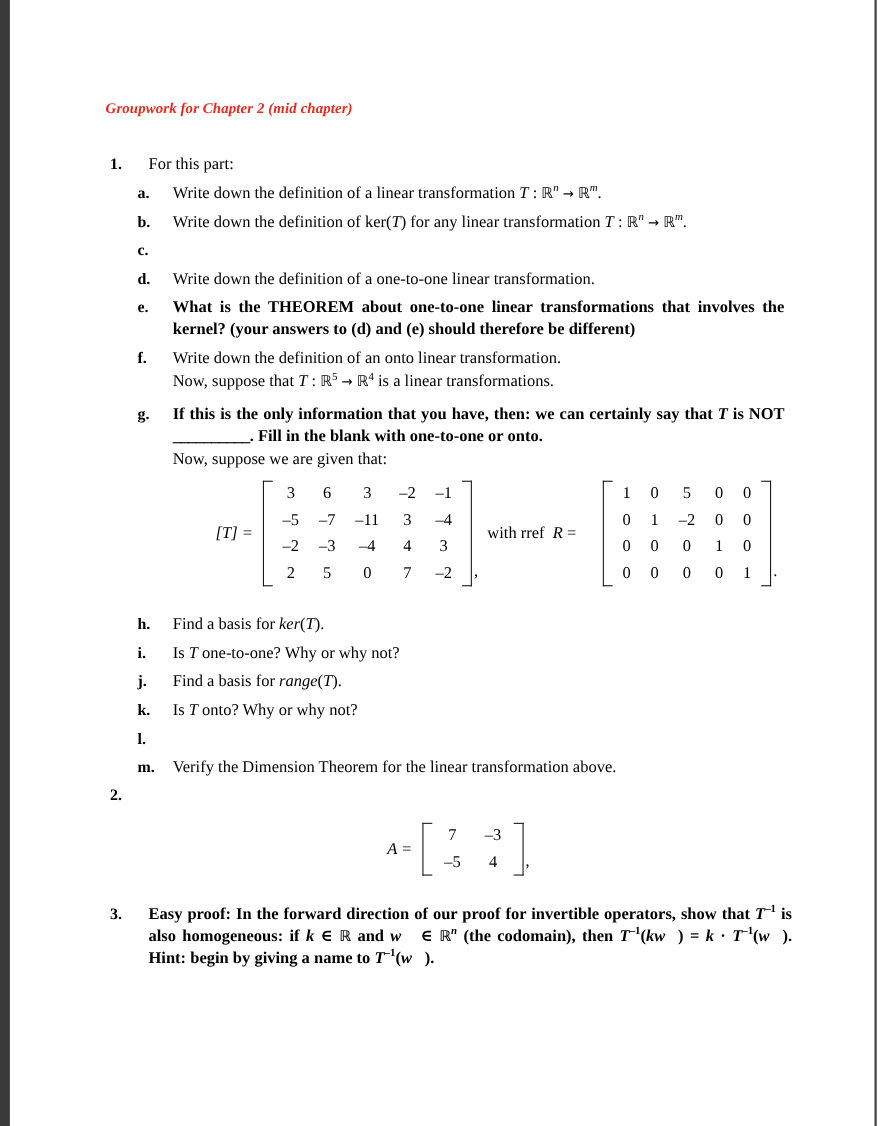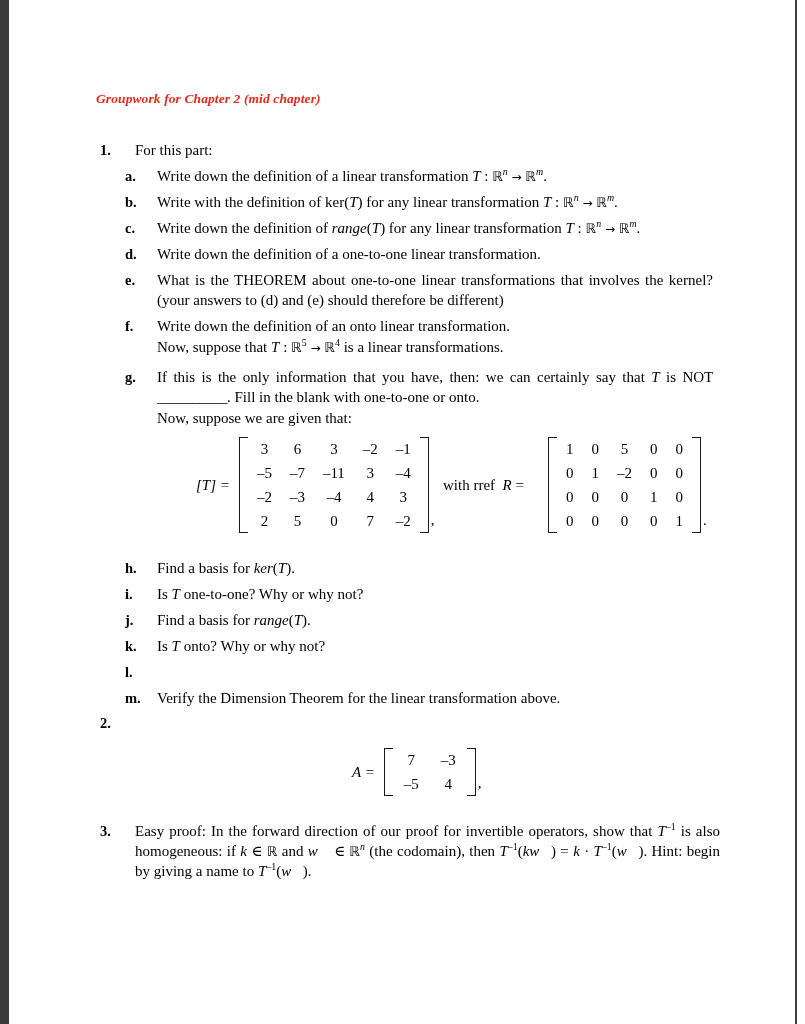--- a/index.html
+++ b/index.html
@@ -62,21 +62,21 @@
     line-height: 1.33;
   }
 
   
   .num-row .marker { width: 35px; }
   .num-row .row-text { font-size: 15px; }
 
   
   .let-row .marker { width: 32px; }
 
-  .justify { text-align: justify; }
+  .justify { text-align: justify; font-weight: bold; }
 
   i.var { font-style: italic; }
   .bb { font-family: "DejaVu Sans", sans-serif; font-size: 13.5px; }
   sup {
     font-size: 0.66em;
     vertical-align: super;
     line-height: 0;
   }
   .arrow { font-family: "DejaVu Sans", sans-serif; font-size: 12px; }
   .blank-line { letter-spacing: -0.5px; }
@@ -143,26 +143,25 @@
       <span class="row-text">For this part:</span>
     </div>
 
     <div class="row let-row" style="left:125px; top:167px; width:620px;">
       <span class="marker">a.</span>
       <span class="row-text"><span>Write down the definition of a linear transformation </span><i class="var">T</i> : <span class="bb">ℝ</span><sup><i>n</i></sup> <span class="arrow">→</span> <span class="bb">ℝ</span><sup><i>m</i></sup>.</span>
     </div>
 
     <div class="row let-row" style="left:125px; top:193px; width:620px;">
       <span class="marker">b.</span>
-      <span class="row-text"><span>Write with the definition of ker(</span><i class="var">T</i><span>) for any linear transformation </span><i class="var">T</i> : <span class="bb">ℝ</span><sup><i>n</i></sup> <span class="arrow">→</span> <span class="bb">ℝ</span><sup><i>m</i></sup>.</span>
+      <span class="row-text"><span>Write down the definition of ker(</span><i class="var">T</i><span>) for any linear transformation </span><i class="var">T</i> : <span class="bb">ℝ</span><sup><i>n</i></sup> <span class="arrow">→</span> <span class="bb">ℝ</span><sup><i>m</i></sup>.</span>
     </div>
 
     <div class="row let-row" style="left:125px; top:219px; width:630px;">
       <span class="marker">c.</span>
-      <span class="row-text"><span>Write down the definition of </span><i>range</i>(<i class="var">T</i><span>) for any linear transformation </span><i class="var">T</i> : <span class="bb">ℝ</span><sup><i>n</i></sup> <span class="arrow">→</span> <span class="bb">ℝ</span><sup><i>m</i></sup>.</span>
     </div>
 
     <div class="row let-row" style="left:125px; top:245px; width:620px;">
       <span class="marker">d.</span>
       <span class="row-text">Write down the definition of a one-to-one linear transformation.</span>
     </div>
 
     <div class="row let-row" style="left:125px; top:271px; width:588px;">
       <span class="marker">e.</span>
       <span class="row-text justify" style="width:556px;">What is the THEOREM about one-to-one linear transformations that involves the kernel? (your answers to (d) and (e) should therefore be different)</span>

